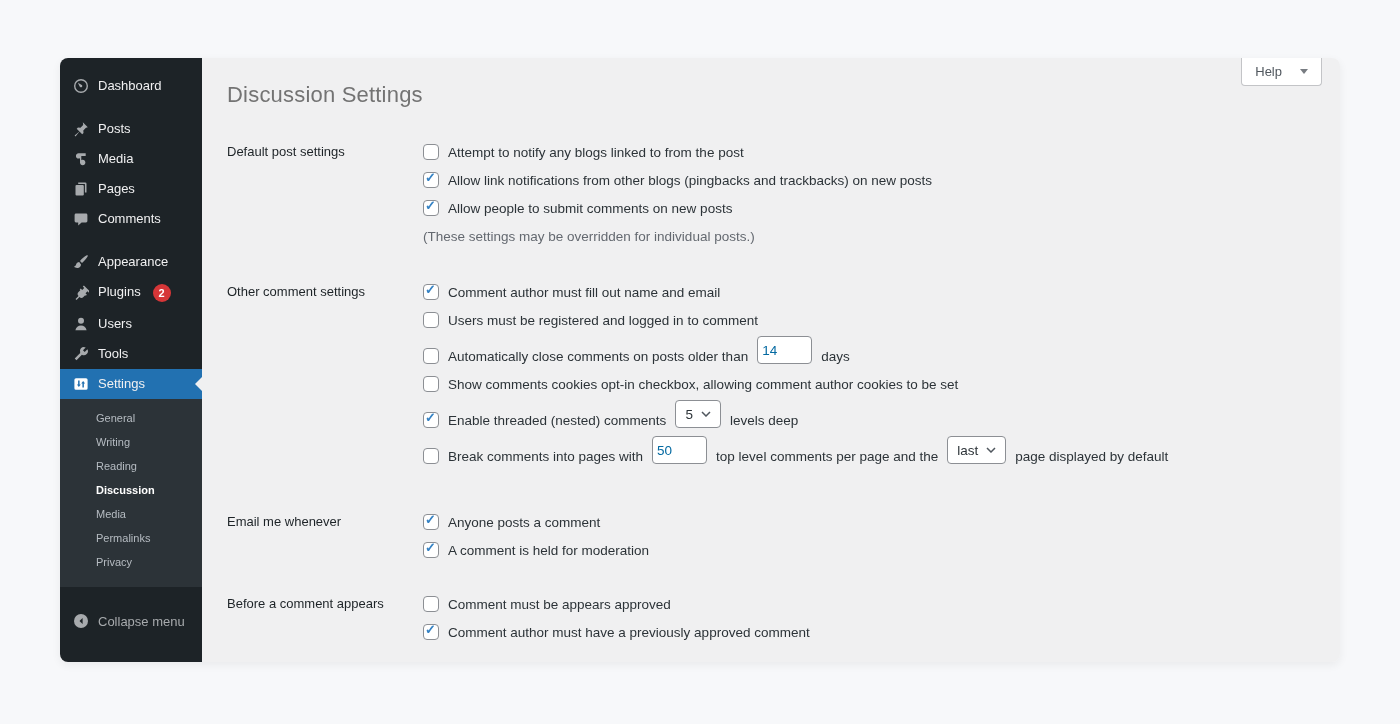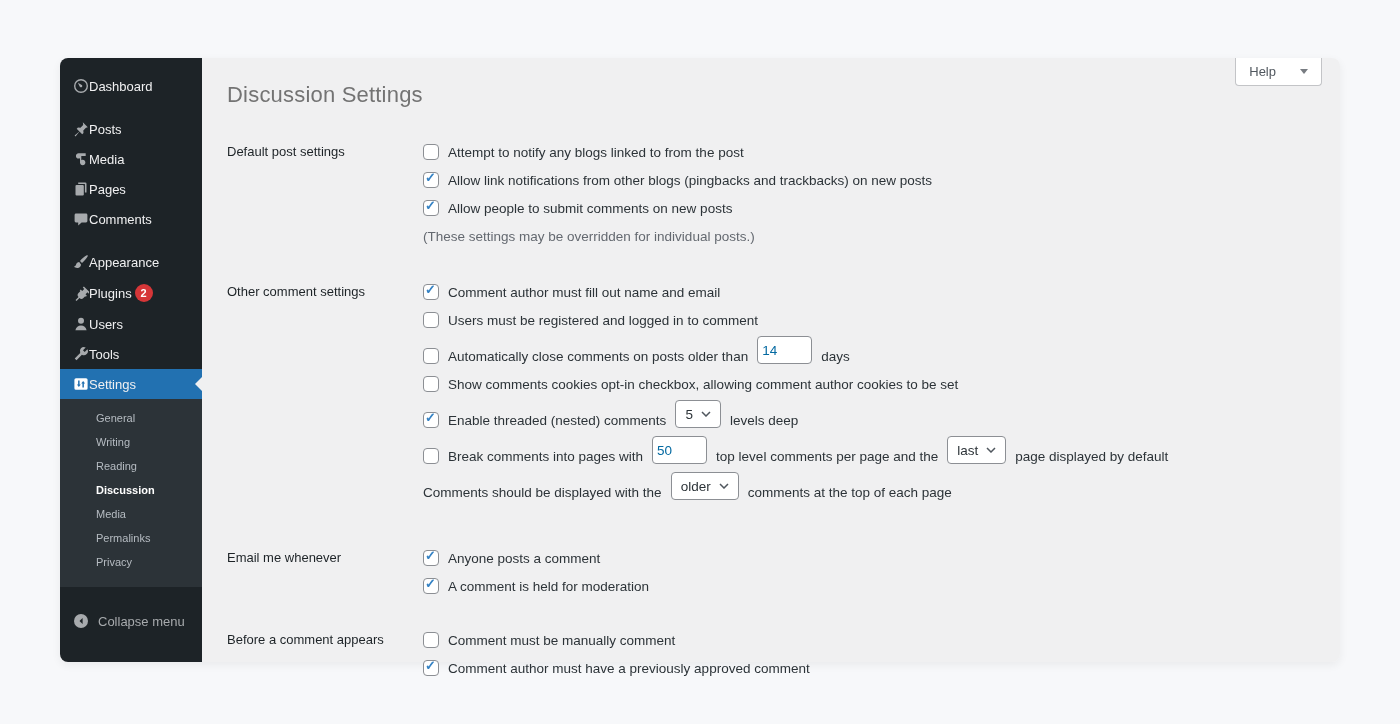--- a/index.html
+++ b/index.html
@@ -1,36 +1,36 @@
 <!DOCTYPE html>
 <html><head>
 <meta charset="utf-8">
 <style>
   * { margin:0; padding:0; box-sizing:border-box; }
   html,body { width:1400px; height:724px; background:#f7f8fa; font-family:"Liberation Sans", sans-serif; }
   .card { position:absolute; left:60px; top:58px; width:1280px; height:604px; border-radius:8px; display:flex; box-shadow:0 3px 10px rgba(0,0,0,.06); }
 
   
   .sidebar { width:142px; flex-shrink:0; background:#1d2327; border-radius:8px 0 0 8px; padding-top:13px; font-size:13px; color:#f0f0f1; overflow:hidden; display:flex; flex-direction:column; }
-  .menu-item { display:flex; align-items:center; padding:7px 8px 7px 13px; position:relative; cursor:pointer; }
+  .menu-item { display:flex; align-items:flex-start; gap:9px; padding:7px 8px 7px 13px; position:relative; cursor:pointer; }
   .mi-icon { width:16px; height:16px; color:#a7aaad; flex-shrink:0; display:inline-flex; }
   .mi-icon svg { width:16px; height:16px; fill:currentColor; }
   .menu-item.active { background:#2271b1; }
   .menu-item.active .mi-icon { color:#fff; }
   .active-arrow { position:absolute; right:0; top:50%; transform:translateY(-50%); width:0; height:0; border-top:7px solid transparent; border-bottom:7px solid transparent; border-right:7px solid #f0f0f1; }
   .menu-gap { height:13px; flex-shrink:0; }
   .badge { background:#d63638; color:#fff; border-radius:50%; min-width:18px; height:18px; padding:0 4px; font-size:11px; font-weight:600; display:inline-flex; align-items:center; justify-content:center; margin-left:3px; }
   .submenu { background:#2c3338; padding:7px 0 13px; }
   .submenu-item { padding:6px 12px 6px 36px; color:#b6bcc2; cursor:pointer; font-size:11px; }
   .submenu-item.current { color:#fff; font-weight:700; }
   .collapse-row { margin-top:19px; display:flex; align-items:center; gap:9px; padding:7px 13px; color:#a7aaad; cursor:pointer; }
 
   
   .content { flex:1; background:#f0f0f1; border-radius:0 8px 8px 0; position:relative; padding:24px 30px 0 25px; }
-  .help-tab { position:absolute; top:0; right:18px; background:#fff; border:1px solid #c3c4c7; border-top:none; border-radius:0 0 4px 4px; padding:6px 13px; font-size:13px; color:#50575e; display:flex; align-items:center; gap:24px; cursor:pointer; }
+  .help-tab { position:absolute; top:0; right:18px; background:#fff; border:1px solid #c3c4c7; border-top:none; border-radius:0 0 4px 4px; padding:6px 13px; font-size:13px; color:#50575e; display:flex; align-items:center; gap:18px; cursor:pointer; }
   .help-caret { width:0; height:0; border-left:4px solid transparent; border-right:4px solid transparent; border-top:5px solid #787c82; }
   h1.page-title { font-size:22px; font-weight:400; color:#737373; margin-bottom:32px; letter-spacing:.2px; }
 
   .section { display:flex; margin-bottom:26px; }
   .section--other { margin-bottom:38px; }
   .section-label { width:196px; flex-shrink:0; font-size:13px; font-weight:400; color:#1d2327; padding-top:4px; }
   .section-body { display:flex; flex-direction:column; font-size:13.5px; color:#2c3338; }
   .crow { display:flex; align-items:flex-end; gap:9px; min-height:20px; margin-bottom:8px; }
   .crow.tall { min-height:28px; }
   .frag { color:#2c3338; }
@@ -229,30 +229,20 @@
           <input class="text-input" value="50" style="">
           <span class="frag">top level comments per page and the</span>
           <span class="select">
             <span>last</span>
             <svg width="10" height="6" viewBox="0 0 10 6">
                 <path d="M1 1l4 4 4-4" stroke="#50575e" stroke-width="1.5" fill="none"></path>
               </svg>
           </span>
           <span class="frag">page displayed by default</span>
         </div>
-        <div class="crow tall">
-          <span class="frag">Comments should be displayed with the</span>
-          <span class="select">
-            <span>older</span>
-            <svg width="10" height="6" viewBox="0 0 10 6">
-                <path d="M1 1l4 4 4-4" stroke="#50575e" stroke-width="1.5" fill="none"></path>
-              </svg>
-          </span>
-          <span class="frag">comments at the top of each page</span>
-        </div>
       </div>
     </div>
 
     <div class="section">
       <div class="section-label">Email me whenever</div>
       <div class="section-body">
         <div class="crow">
           <span class="checkbox checked"></span>
           <span>Anyone posts a comment</span>
         </div>
@@ -261,21 +251,21 @@
           <span>A comment is held for moderation</span>
         </div>
       </div>
     </div>
 
     <div class="section">
       <div class="section-label">Before a comment appears</div>
       <div class="section-body">
         <div class="crow">
           <span class="checkbox"></span>
-          <span>Comment must be manually comment</span>
+          <span>Comment must be appears approved</span>
         </div>
         <div class="crow">
           <span class="checkbox checked"></span>
           <span>Comment author must have a previously approved comment</span>
         </div>
       </div>
     </div>
 
   </div>
 </div>

